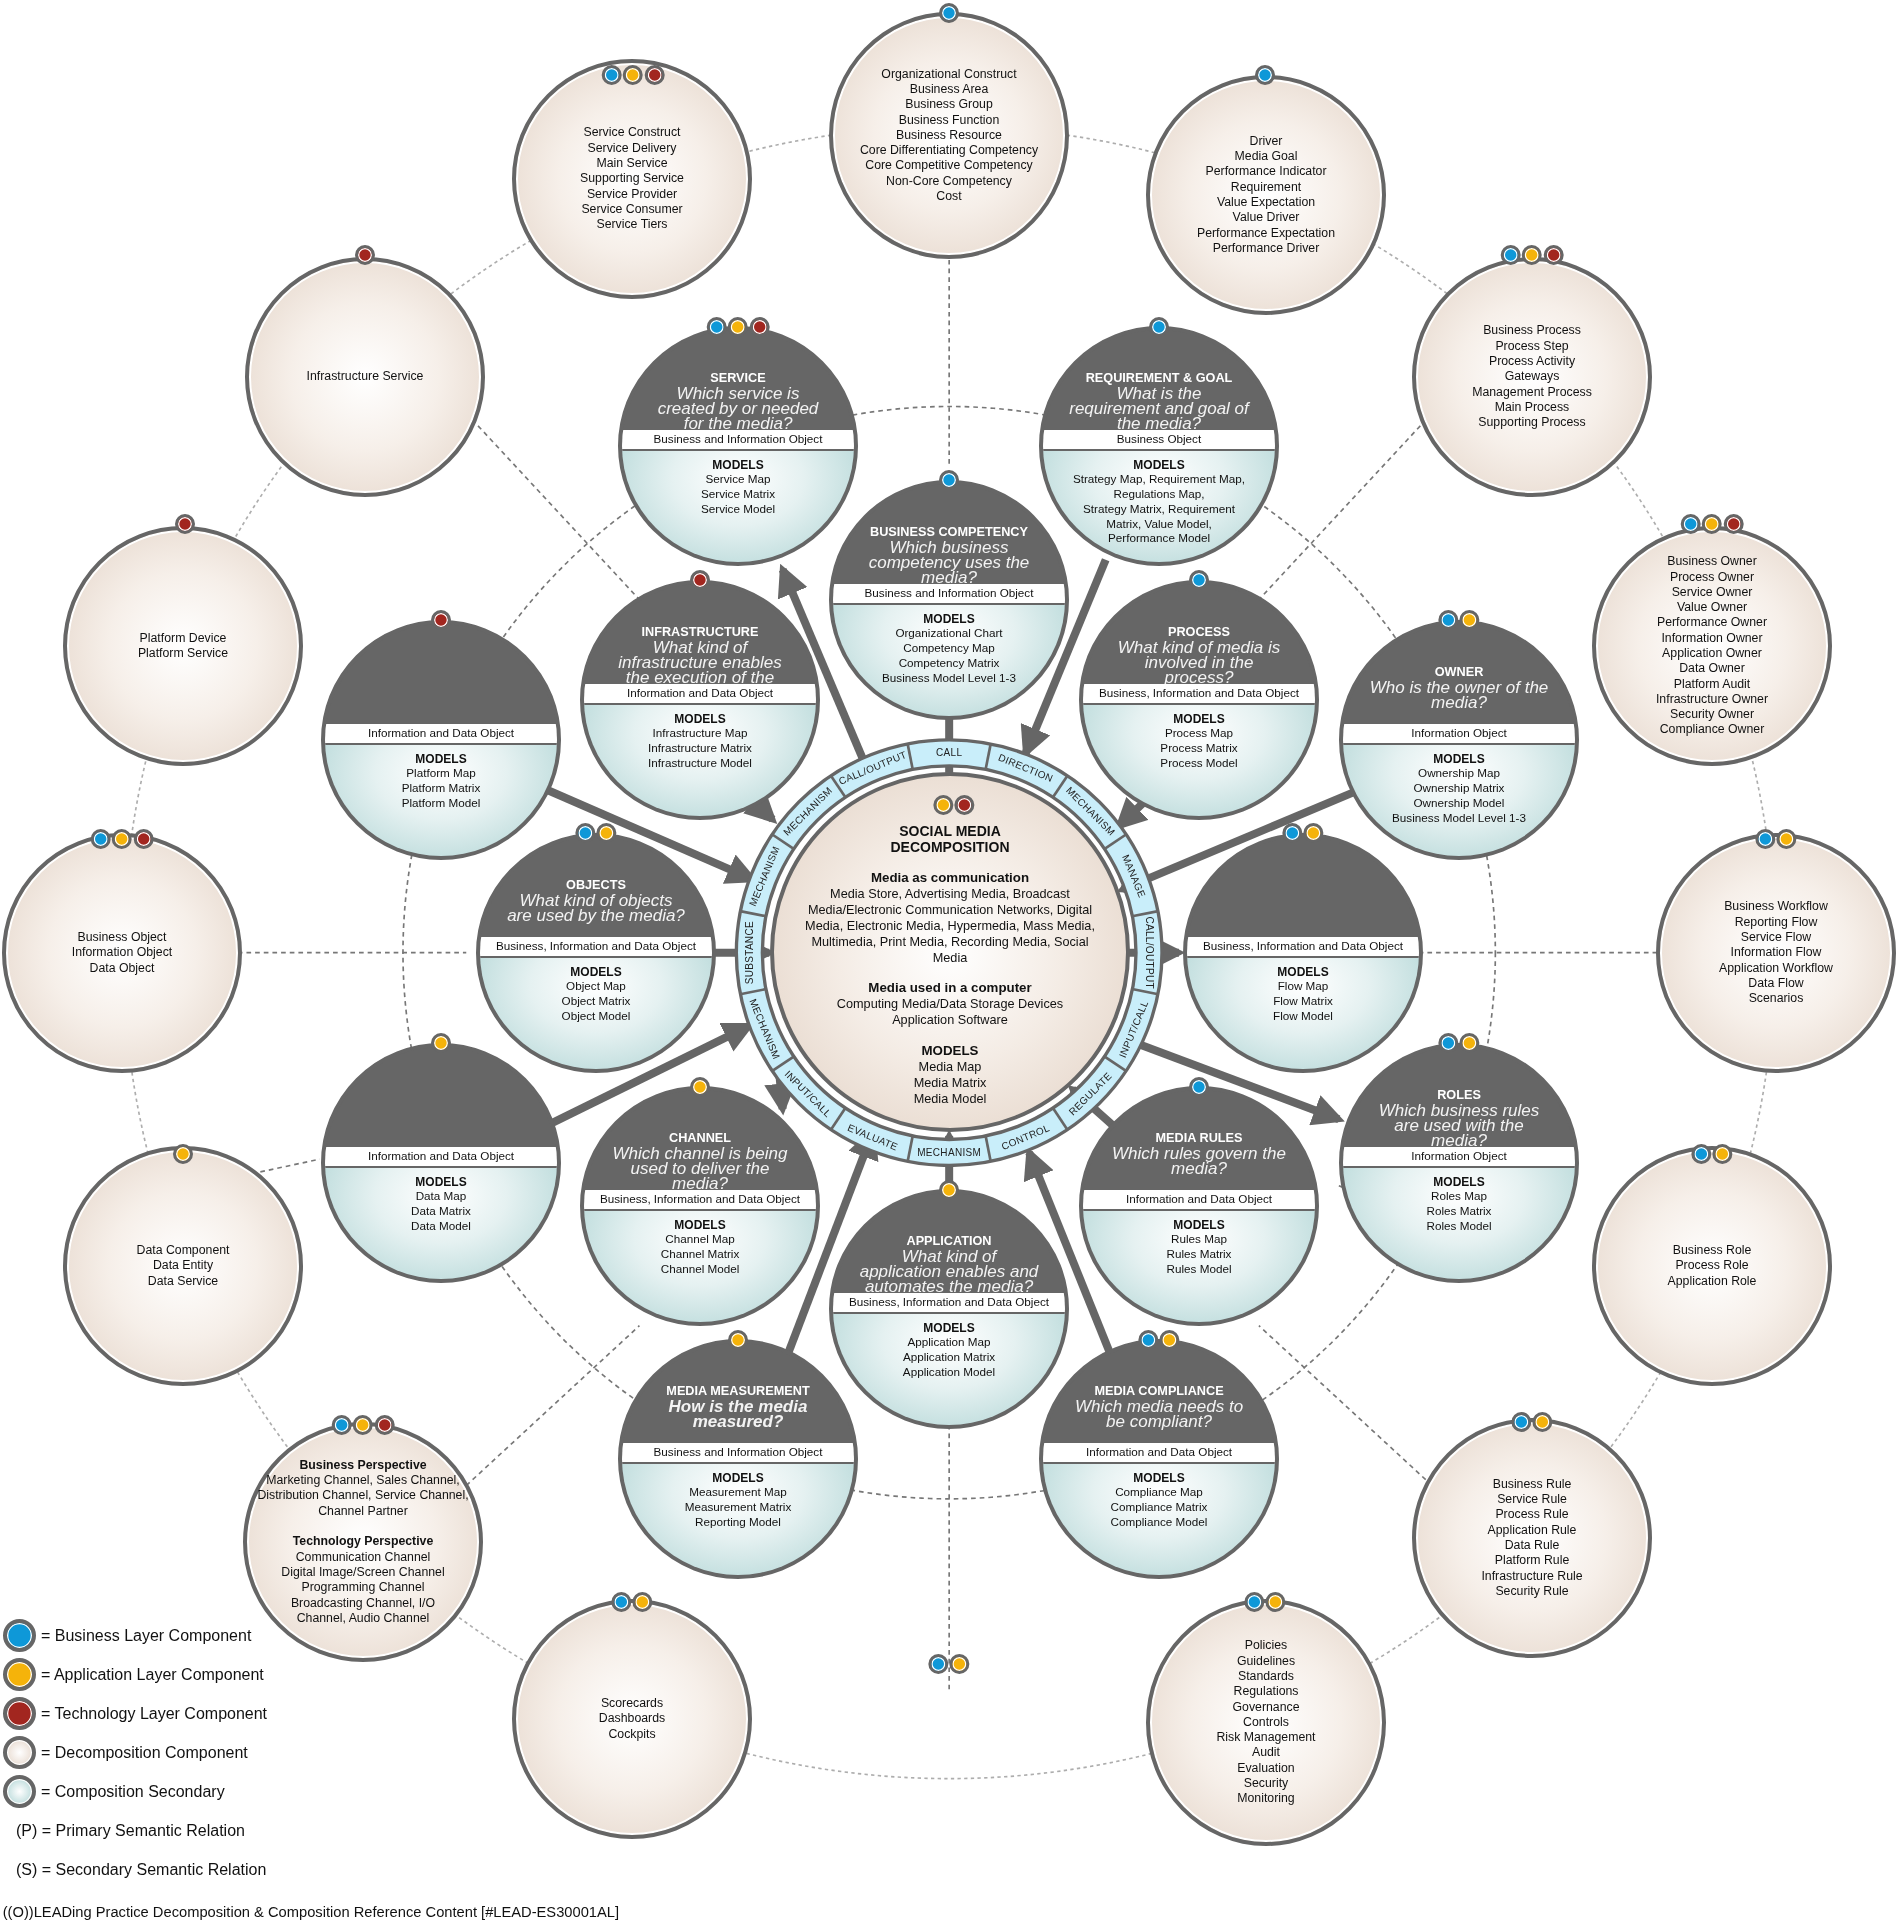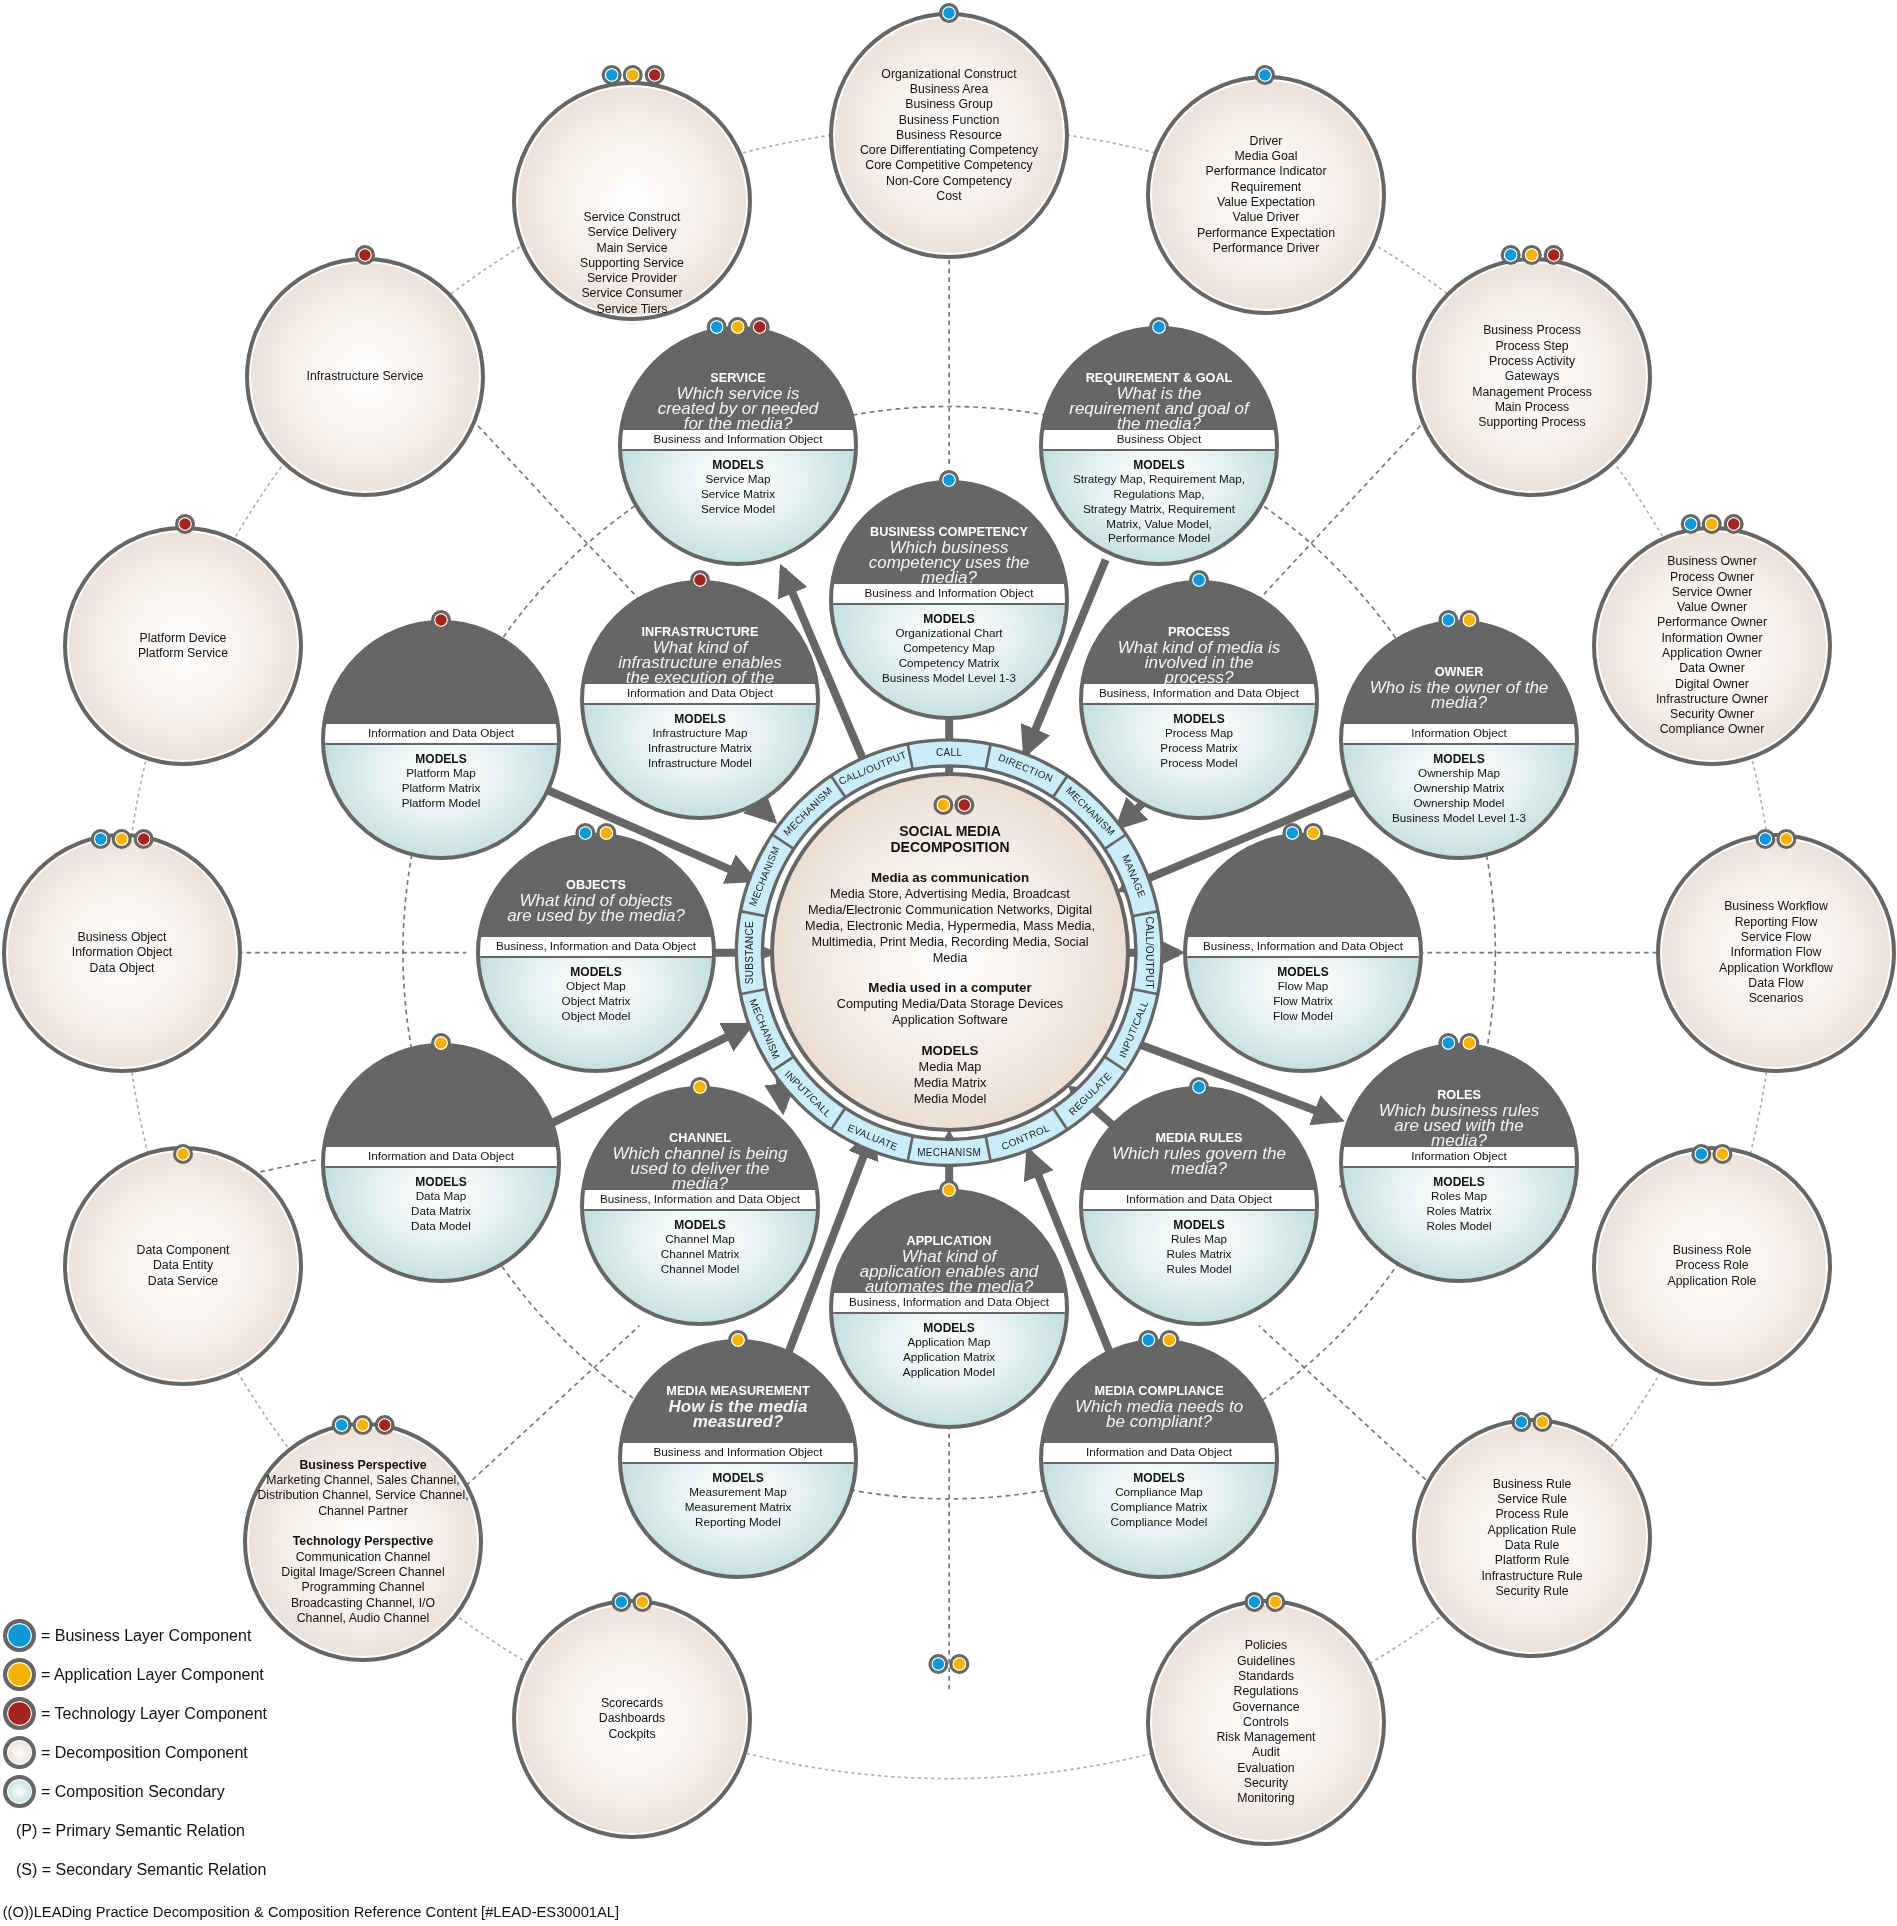--- a/index.html
+++ b/index.html
@@ -187,21 +187,21 @@
   <div class="decomp" style="left:1592px;top:526px;width:240px;height:240px;">
       <div class="txt">
         <div>Business Owner</div>
         <div>Process Owner</div>
         <div>Service Owner</div>
         <div>Value Owner</div>
         <div>Performance Owner</div>
         <div>Information Owner</div>
         <div>Application Owner</div>
         <div>Data Owner</div>
-        <div>Digital Owner</div>
+        <div>Platform Audit</div>
         <div>Infrastructure Owner</div>
         <div>Security Owner</div>
         <div>Compliance Owner</div>
       </div>
     </div>
   <div class="dots" style="left:1712px;top:514px;">
       <div class="dot b"></div>
       <div class="dot a"></div>
       <div class="dot t"></div>
     </div>
@@ -345,21 +345,21 @@
 
   <div class="decomp" style="left:245px;top:257px;width:240px;height:240px;">
       <div class="txt">
         <div>Infrastructure Service</div>
       </div>
     </div>
   <div class="dots" style="left:365px;top:245px;">
       <div class="dot t"></div>
     </div>
 
-  <div class="decomp" style="left:512px;top:81px;width:240px;height:240px;align-items:flex-end;">
+  <div class="decomp" style="left:512px;top:59px;width:240px;height:240px;">
       <div class="txt">
         <div>Service Construct</div>
         <div>Service Delivery</div>
         <div>Main Service</div>
         <div>Supporting Service</div>
         <div>Service Provider</div>
         <div>Service Consumer</div>
         <div>Service Tiers</div>
       </div>
     </div>

